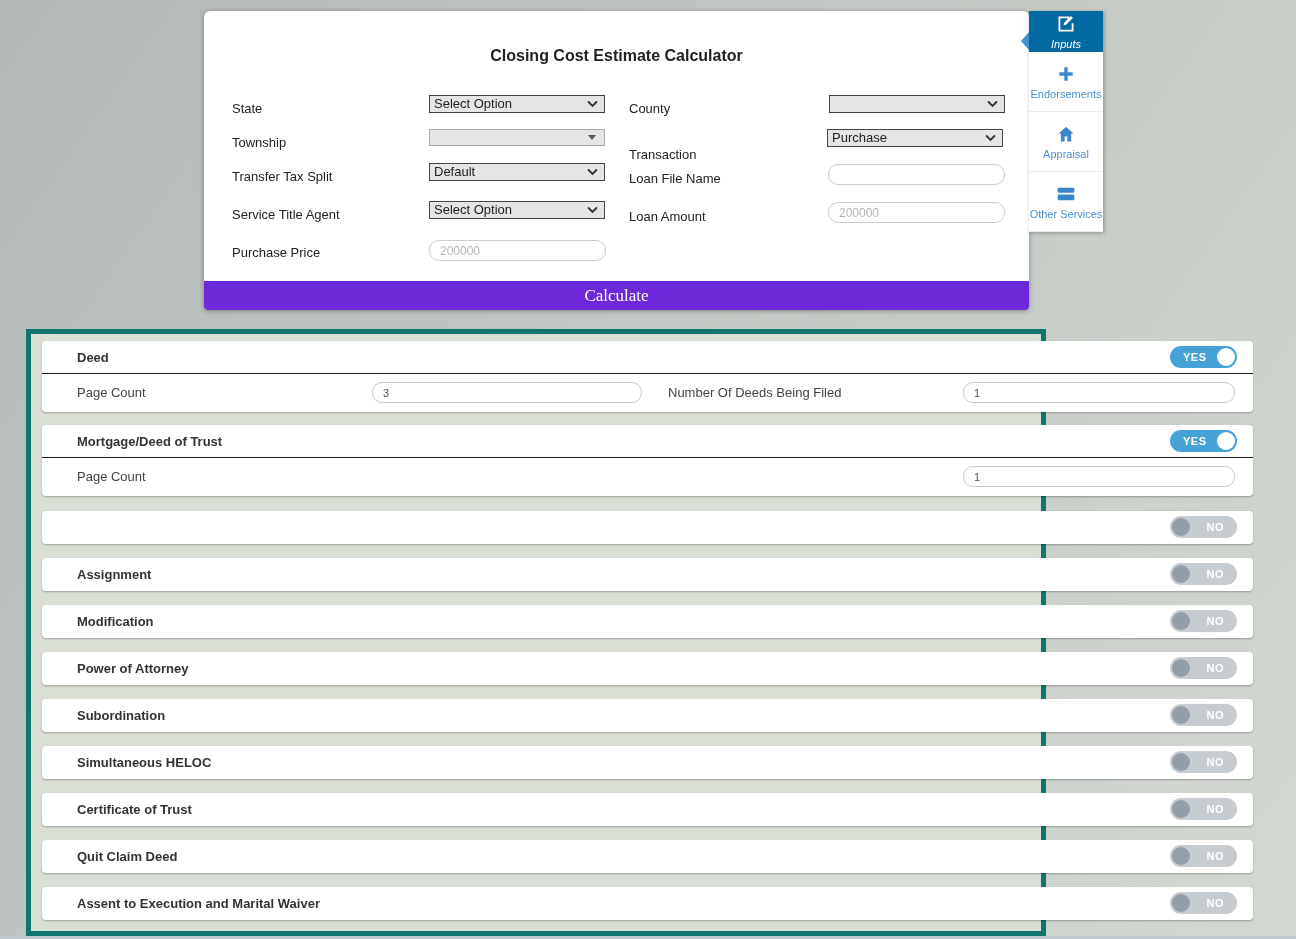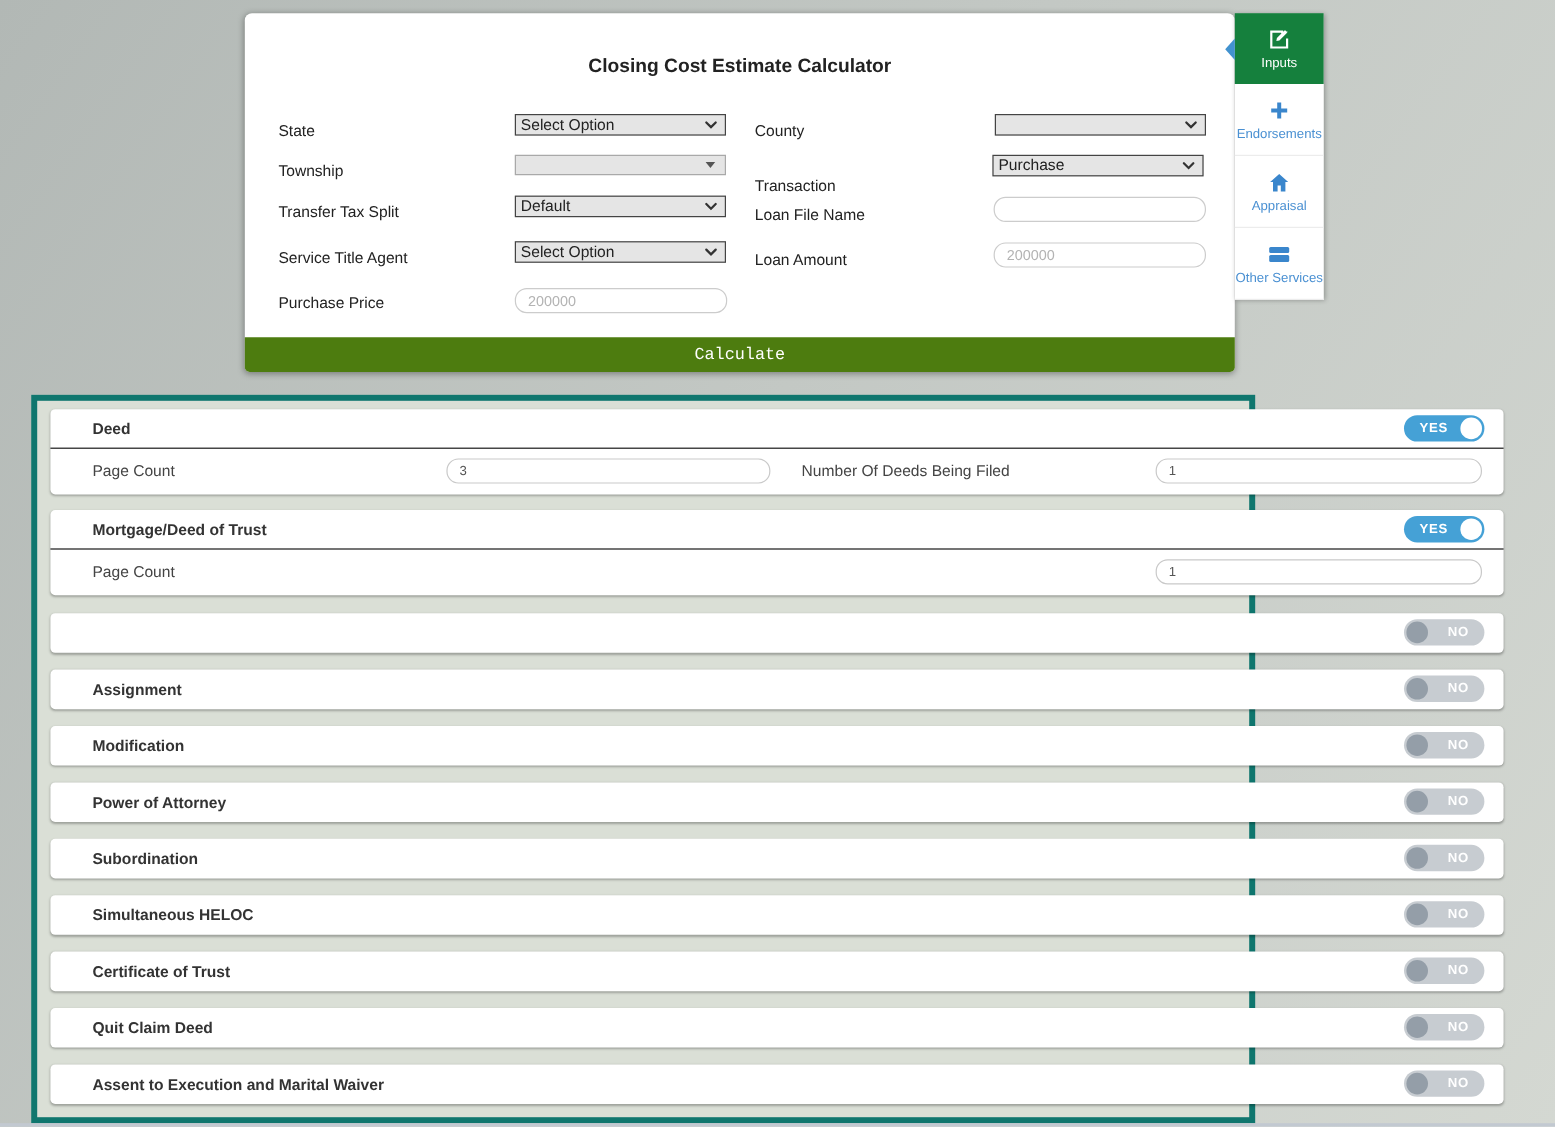--- a/index.html
+++ b/index.html
@@ -38,39 +38,39 @@
   }
   .rinput {
     position:absolute; width:177px; height:21px;
     border:1px solid #ccc; border-radius:10px; background:#fff;
     font-family:"Liberation Sans", sans-serif;
     font-size:12px; color:#555; padding:0 10px; outline:none;
   }
   .rinput::placeholder { color:#b3b3b3; }
   .calc-btn {
     position:absolute; left:0; bottom:0; width:100%; height:29px;
-    background:#4d7c0f; border:none; border-radius:0 0 4px 4px;
-    color:#fff; font-size:14px; font-family:Liberation Mono, monospace;
+    background:#6d28d9; border:none; border-radius:0 0 4px 4px;
+    color:#fff; font-size:17px; font-family:Liberation Serif, serif;
     cursor:pointer;
   }
 
   
   .sidebar {
     position:absolute; left:1029px; top:11px; width:74px;
     box-shadow:1px 1px 4px rgba(0,0,0,.3);
   }
   .tab {
     width:74px; height:60px; background:#fff; position:relative;
     display:flex; flex-direction:column; align-items:center; justify-content:center;
     gap:4px; cursor:pointer; border-bottom:1px solid #ececec;
   }
   .tab .tab-label { font-size:11px; color:#4a90d2; white-space:nowrap; }
   .tab .tab-icon svg { display:block; }
   .tab .tab-icon svg path, .tab .tab-icon svg rect { fill:#3a86cc; }
-  .tab.active { background:#15803d; border-bottom:none; height:59px; }
+  .tab.active { background:#0369a1; border-bottom:none; height:41px;font-style:italic; }
   .tab.active .tab-label { color:#fff; }
   .tab.active .tab-icon svg path, .tab.active .tab-icon svg rect { fill:#fff; }
   .tab.active::before {
     content:""; position:absolute; left:-8px; top:21px;
     border-top:9px solid transparent; border-bottom:9px solid transparent;
     border-right:8px solid #4292cf;
   }
 
   
   .red-container {

